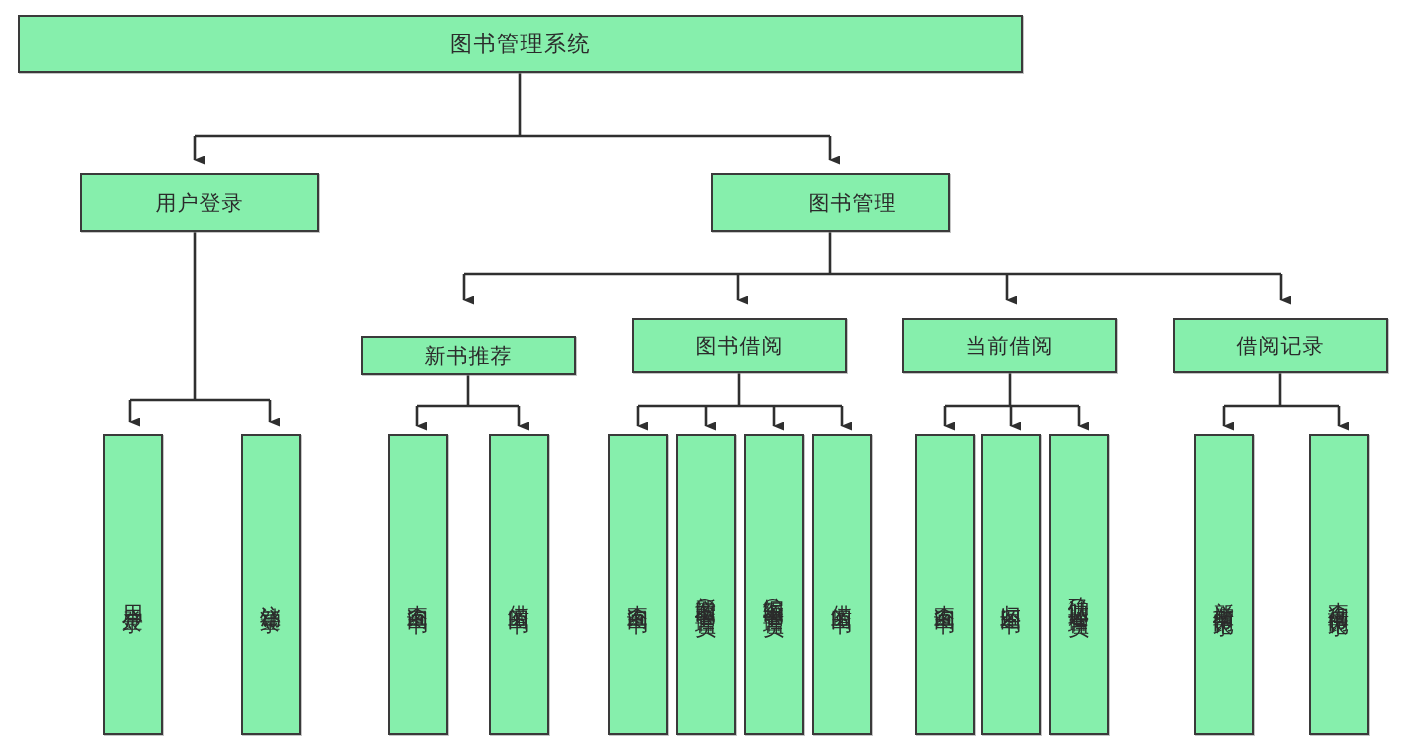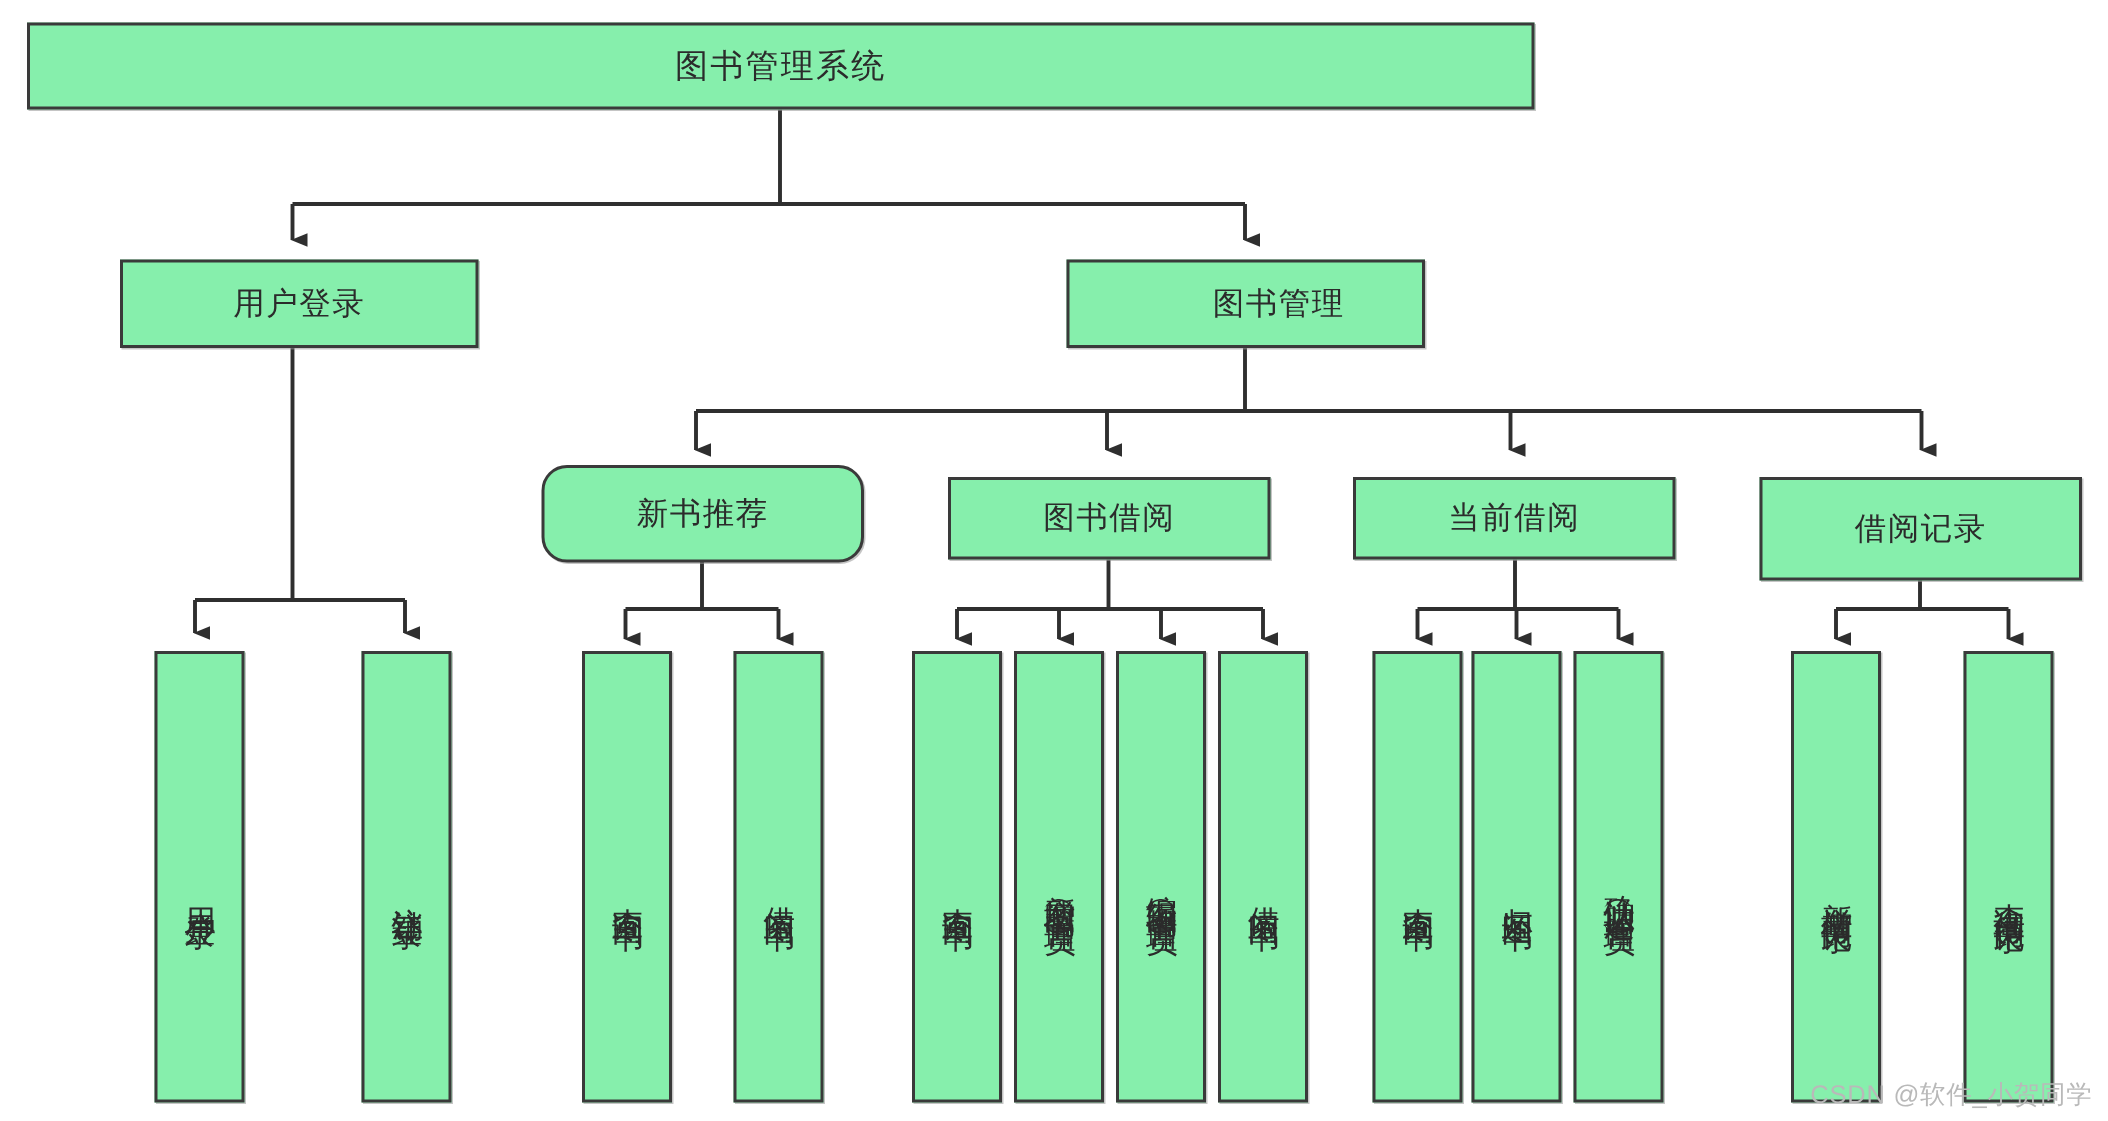--- a/index.html
+++ b/index.html
@@ -139,33 +139,33 @@
   </div>
 
   <div class="node horiz" style="left:80px; top:173px; width:239px; height:59px;">
     <span class="node-label">用户登录</span>
   </div>
 
   <div class="node horiz" style="left:711px; top:173px; width:239px; height:59px;padding-left:44px;">
     <span class="node-label">图书管理</span>
   </div>
 
-  <div class="node horiz" style="left:361px; top:310px; width:215px; height:65px;border-radius:17px;">
+  <div class="node horiz" style="left:361px; top:336px; width:215px; height:39px;">
     <span class="node-label">新书推荐</span>
   </div>
 
   <div class="node horiz" style="left:632px; top:318px; width:215px; height:55px;">
     <span class="node-label">图书借阅</span>
   </div>
 
   <div class="node horiz" style="left:902px; top:318px; width:215px; height:55px;">
     <span class="node-label">当前借阅</span>
   </div>
 
-  <div class="node horiz" style="left:1173px; top:318px; width:215px; height:69px;">
+  <div class="node horiz" style="left:1173px; top:318px; width:215px; height:55px;">
     <span class="node-label">借阅记录</span>
   </div>
 
   <div class="node leaf" style="left:103px; top:434px; width:60px; height:301px;">
     <span class="node-label">用户登录</span>
   </div>
 
   <div class="node leaf" style="left:241px; top:434px; width:60px; height:301px;">
     <span class="node-label">注销登录</span>
   </div>
@@ -207,15 +207,14 @@
   </div>
 
   <div class="node leaf" style="left:1194px; top:434px; width:60px; height:301px;">
     <span class="node-label">新增借阅记录</span>
   </div>
 
   <div class="node leaf" style="left:1309px; top:434px; width:60px; height:301px;">
     <span class="node-label">查询借阅记录</span>
   </div>
 
-  <div id="watermark">CSDN @软件_小贺同学</div>
 
 </div>
 
 </body></html>

